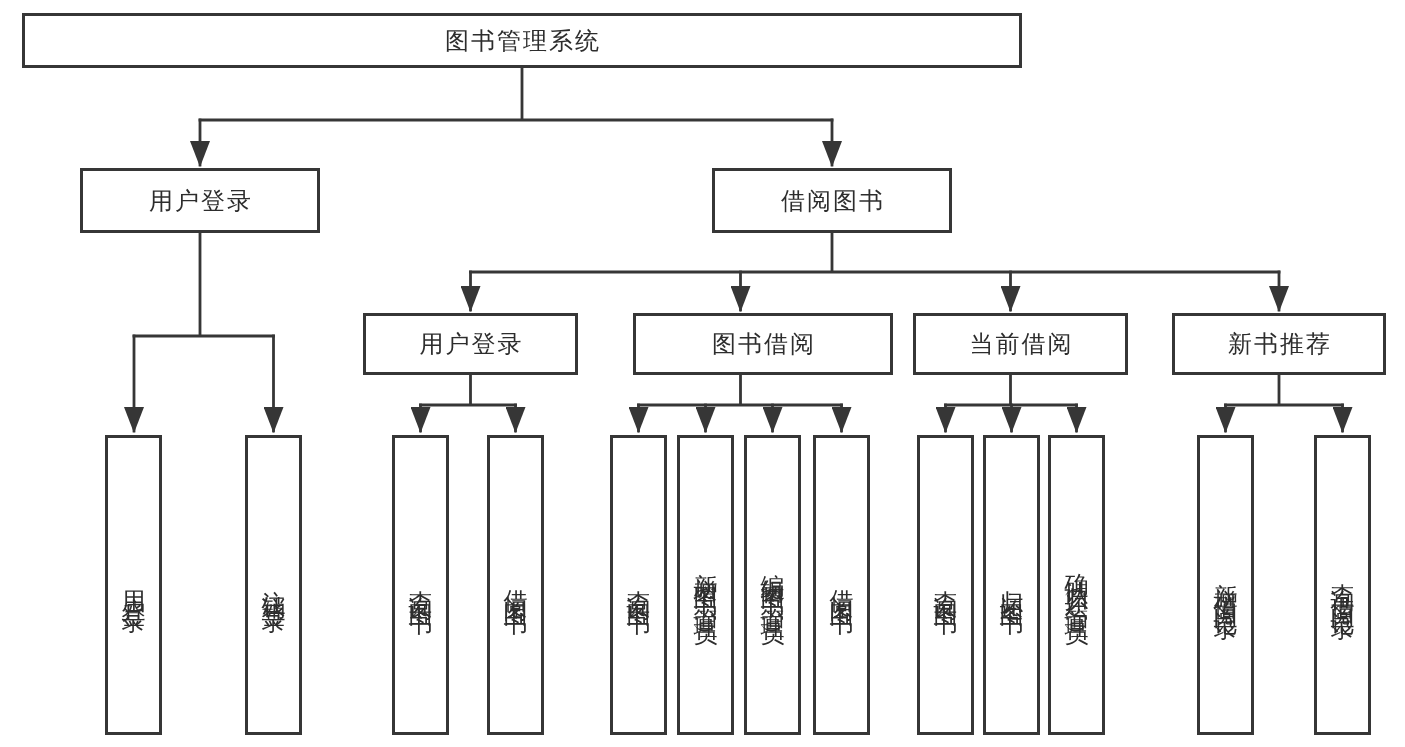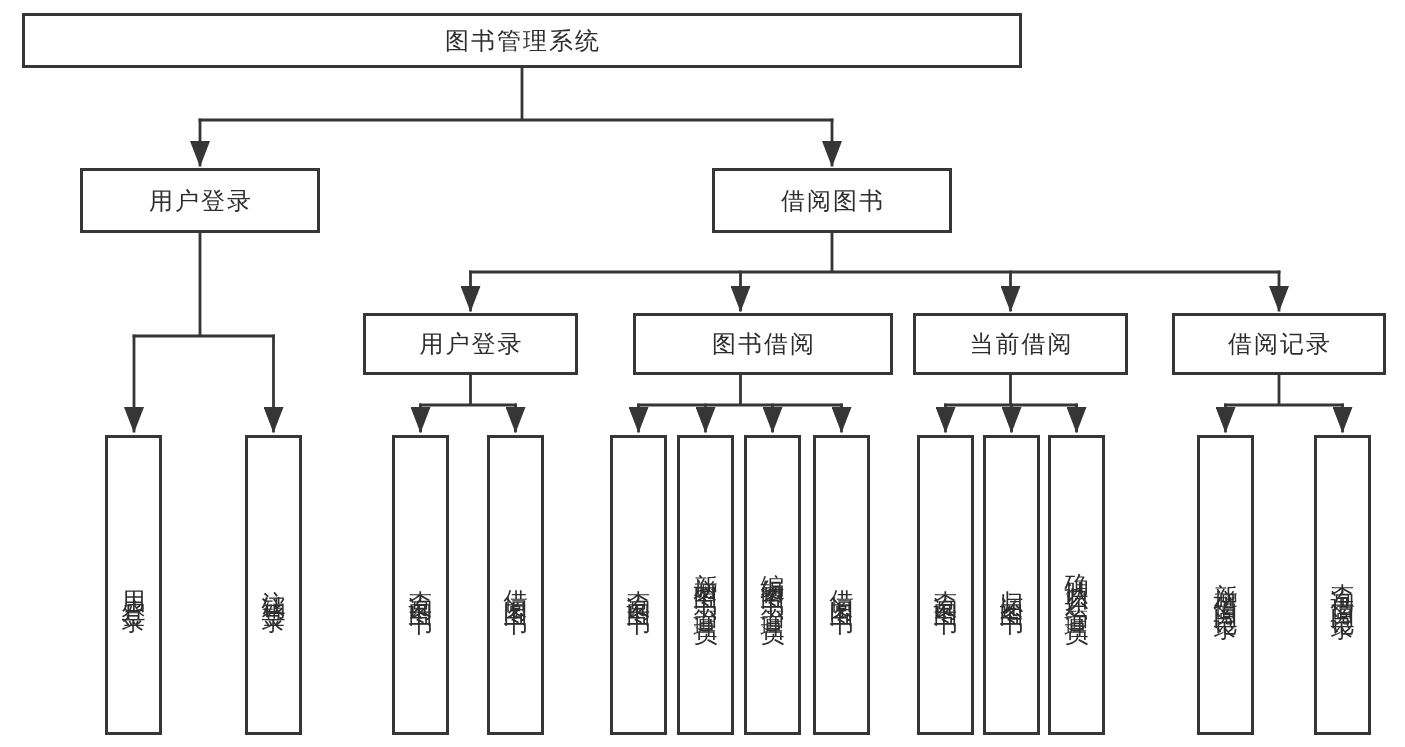--- a/index.html
+++ b/index.html
@@ -121,21 +121,21 @@
   </svg>
 
   <div class="box h n-root">图书管理系统</div>
 
   <div class="box h n-login">用户登录</div>
   <div class="box h n-mgmt">借阅图书</div>
 
   <div class="box h n-g0">用户登录</div>
   <div class="box h n-g1">图书借阅</div>
   <div class="box h n-g2">当前借阅</div>
-  <div class="box h n-g3">借阅记录</div>
+  <div class="box h n-g3">新书推荐</div>
 
   <div class="box v l-0">用户登录</div>
   <div class="box v l-1">注销登录</div>
 
   <div class="box v l-2">查询图书</div>
   <div class="box v l-3">借阅图书</div>
 
   <div class="box v l-4">查询图书</div>
   <div class="box v l-5">新增图书（管理员）</div>
   <div class="box v l-6">编辑图书（管理员）</div>

